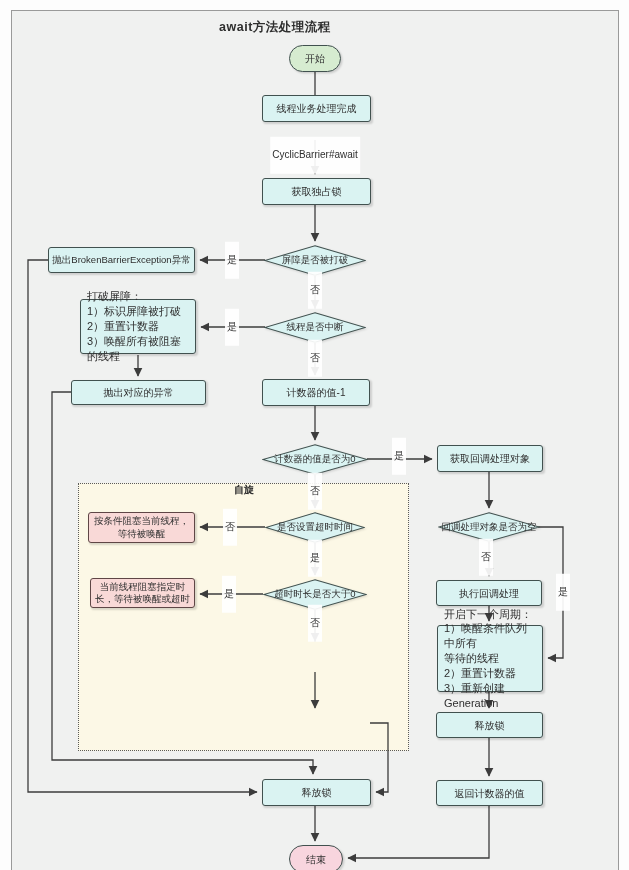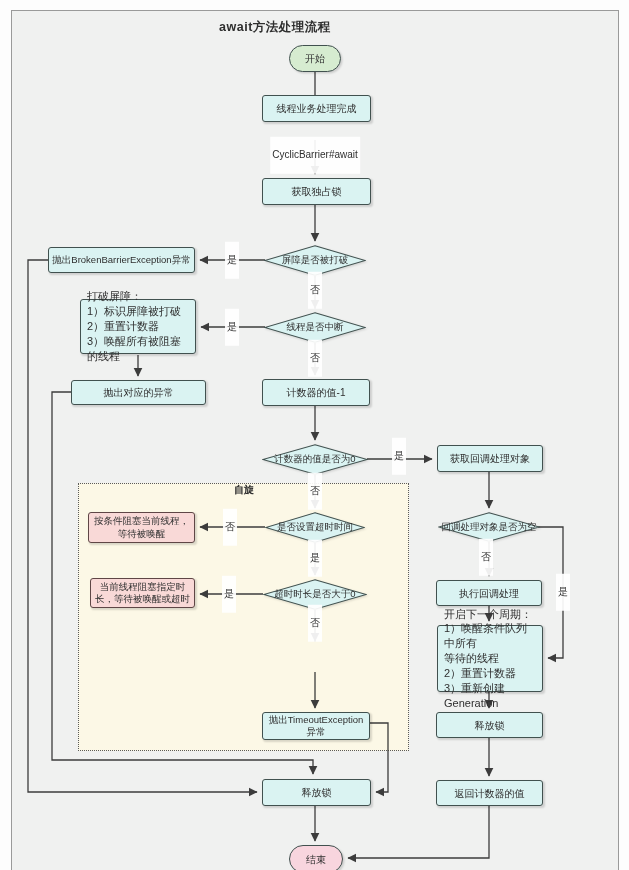--- a/index.html
+++ b/index.html
@@ -175,24 +175,20 @@
     </svg>
     <span class="dtext">超时时长是否大于0</span>
   </div>
 
   <div class="node pinknode small" style="left:90px;top:578px;width:105px;height:30px">
     <span>当前线程阻塞指定时
 长，等待被唤醒或超时</span>
   </div>
 
 
-  <div class="node small" style="left:262px;top:712px;width:108px;height:28px">
-    <span>抛出TimeoutException
-异常</span>
-  </div>
 
   <div class="node" style="left:262px;top:779px;width:109px;height:27px">
     <span>释放锁</span>
   </div>
 
   <div class="node endnode" style="left:289px;top:845px;width:54px;height:28px">
     <span>结束</span>
   </div>
 
   <div class="diamond" style="left:438px;top:512px;width:102px;height:30px">

